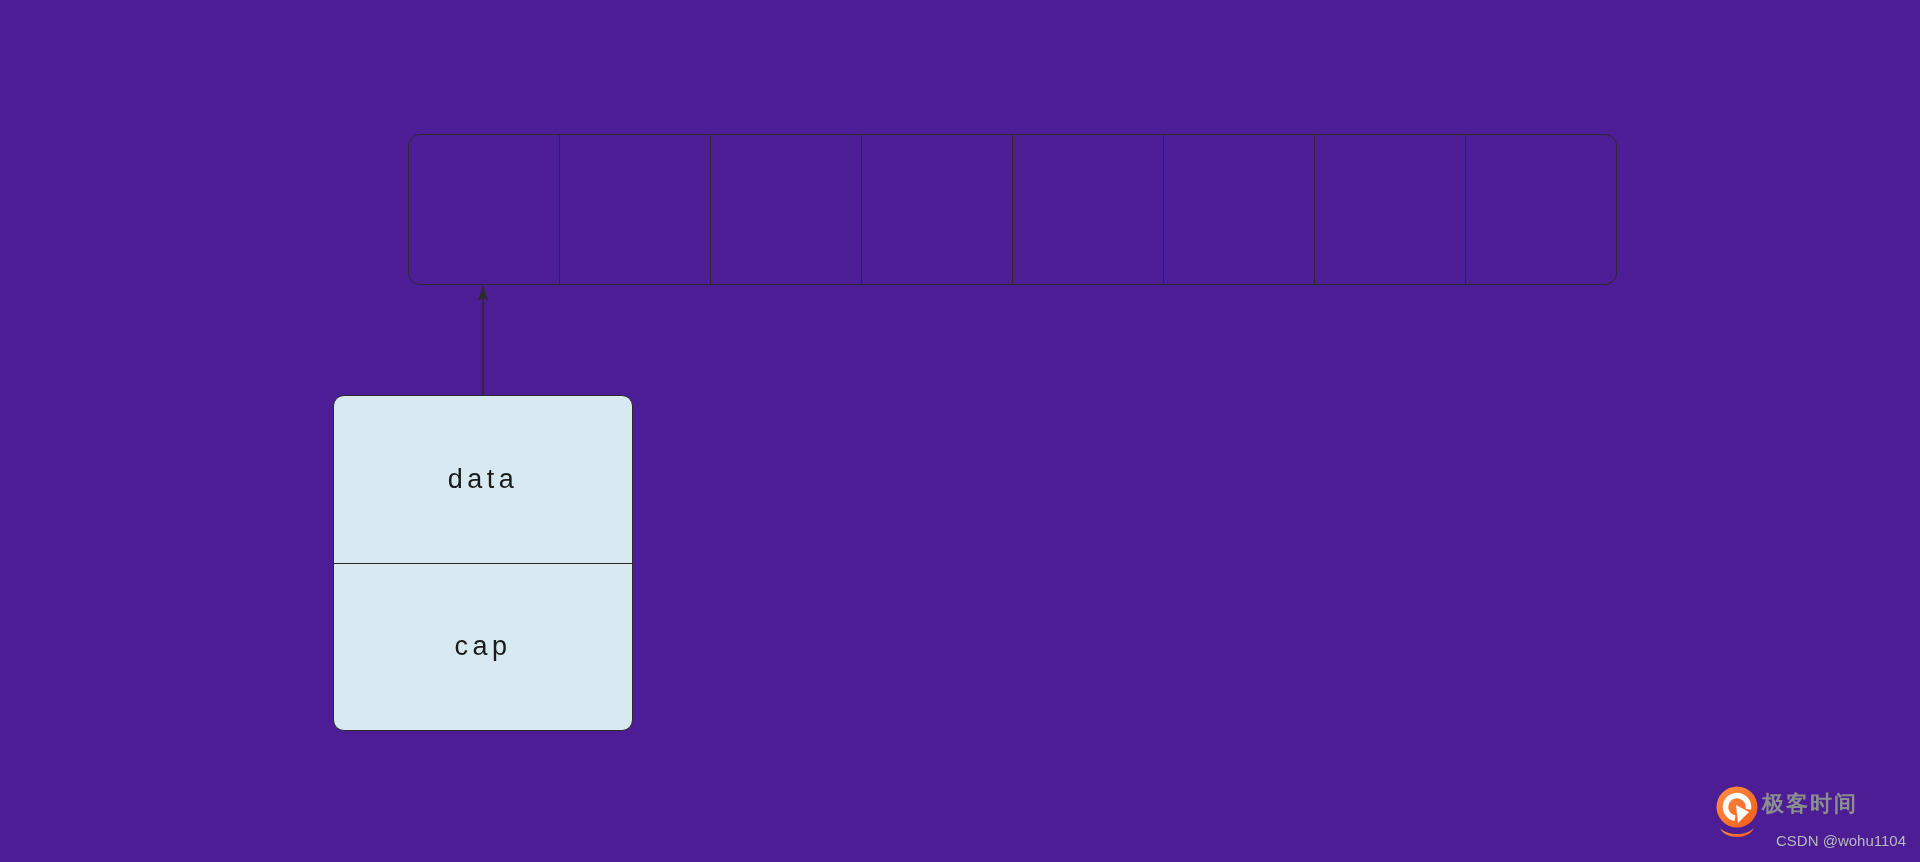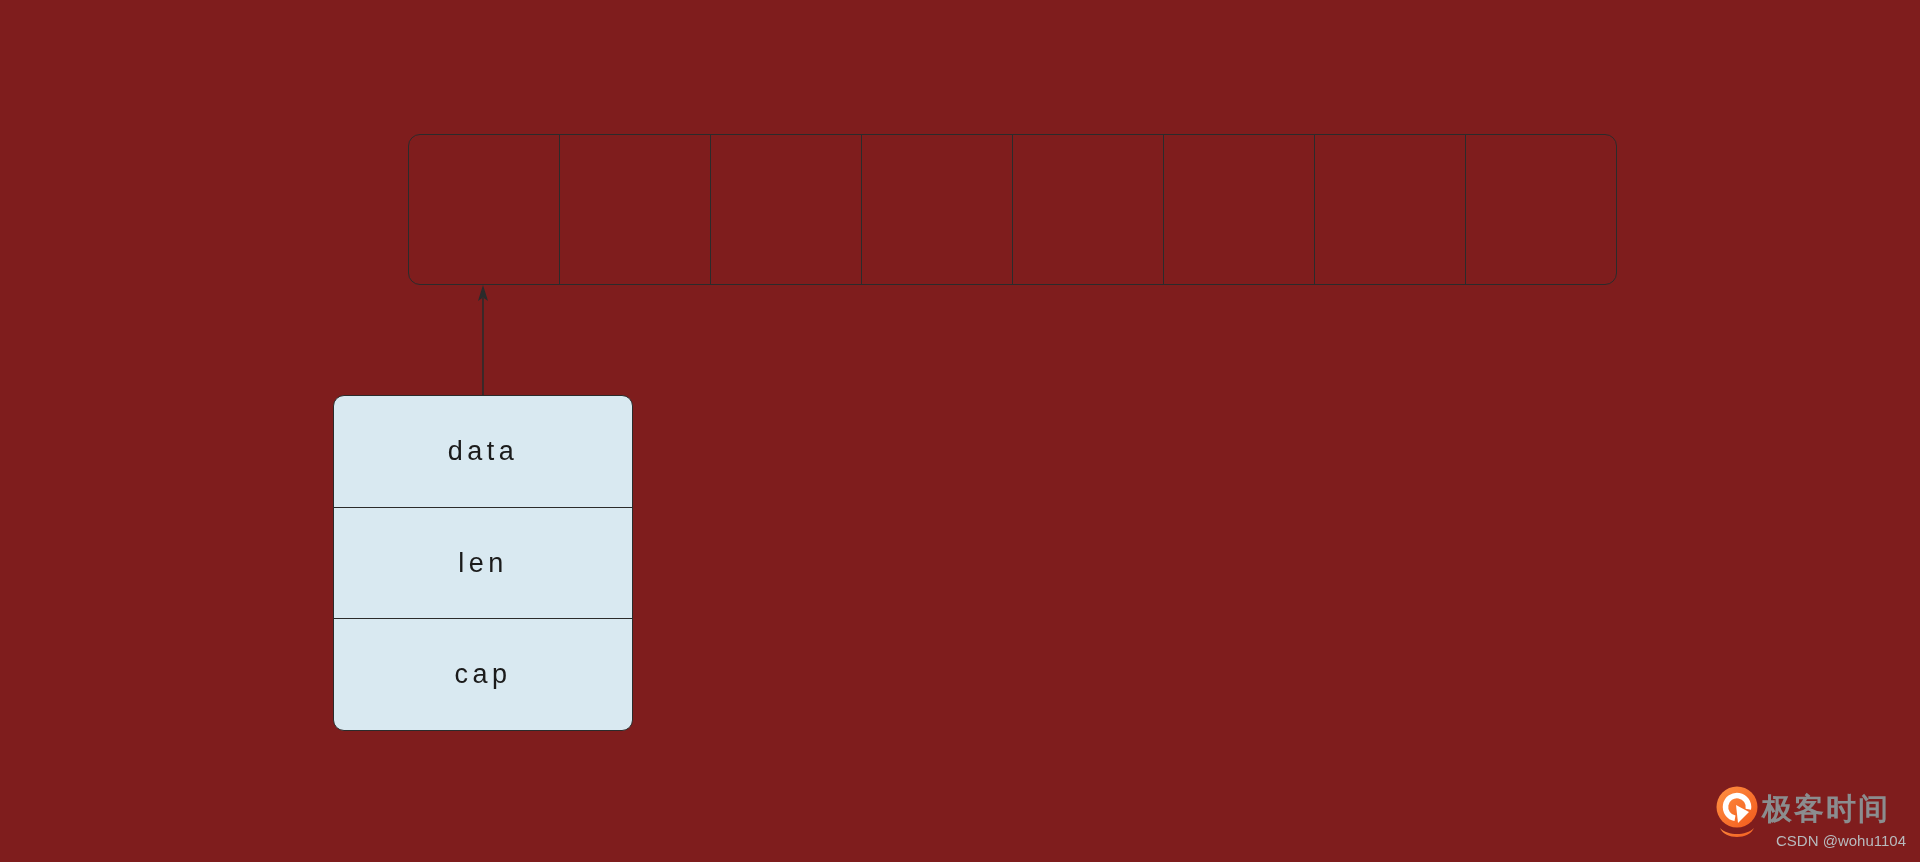--- a/index.html
+++ b/index.html
@@ -3,21 +3,21 @@
 <meta charset="utf-8">
 <style>
   html, body {
     margin: 0;
     padding: 0;
   }
   .stage {
     position: relative;
     width: 1920px;
     height: 862px;
-    background: #7f1d1d;
+    background: #4c1d95;
     overflow: hidden;
     font-family: "Liberation Sans", sans-serif;
   }
 
   
   .backing-array {
     position: absolute;
     left: 408px;
     top: 134px;
     width: 1209px;
@@ -86,21 +86,21 @@
     position: absolute;
     left: 0;
     top: 2px;
     width: 44px;
     height: 52px;
   }
   .brand-name {
     position: absolute;
     left: 46px;
     top: 5px;
-    font-size: 30px;
+    font-size: 22px;
     font-weight: bold;
     letter-spacing: 2px;
     color: #8b8d8f;
     white-space: nowrap;
   }
   .credit {
     position: absolute;
     right: 2px;
     top: 48px;
     font-size: 15px;
@@ -124,21 +124,20 @@
     <div class="array-cell"></div>
   </div>
 
   <svg class="pointer-arrow-svg" viewBox="0 0 30 116" xmlns="http://www.w3.org/2000/svg">
     <line x1="15" y1="113" x2="15" y2="16" stroke="#2b2b2b" stroke-width="1.6"></line>
     <polygon points="15,3 10,19 15,15.5 20,19" fill="#2b2b2b"></polygon>
   </svg>
 
   <div class="slice-struct">
     <div class="struct-field">data</div>
-    <div class="struct-field">len</div>
     <div class="struct-field">cap</div>
   </div>
 
   <div class="watermark">
     <svg class="geektime-logo" viewBox="0 0 44 52" xmlns="http://www.w3.org/2000/svg">
       <defs>
         <linearGradient id="gt-orange" x1="0" y1="0" x2="1" y2="1">
           <stop offset="0" stop-color="#ff9142"></stop>
           <stop offset="1" stop-color="#f2591c"></stop>
         </linearGradient>

